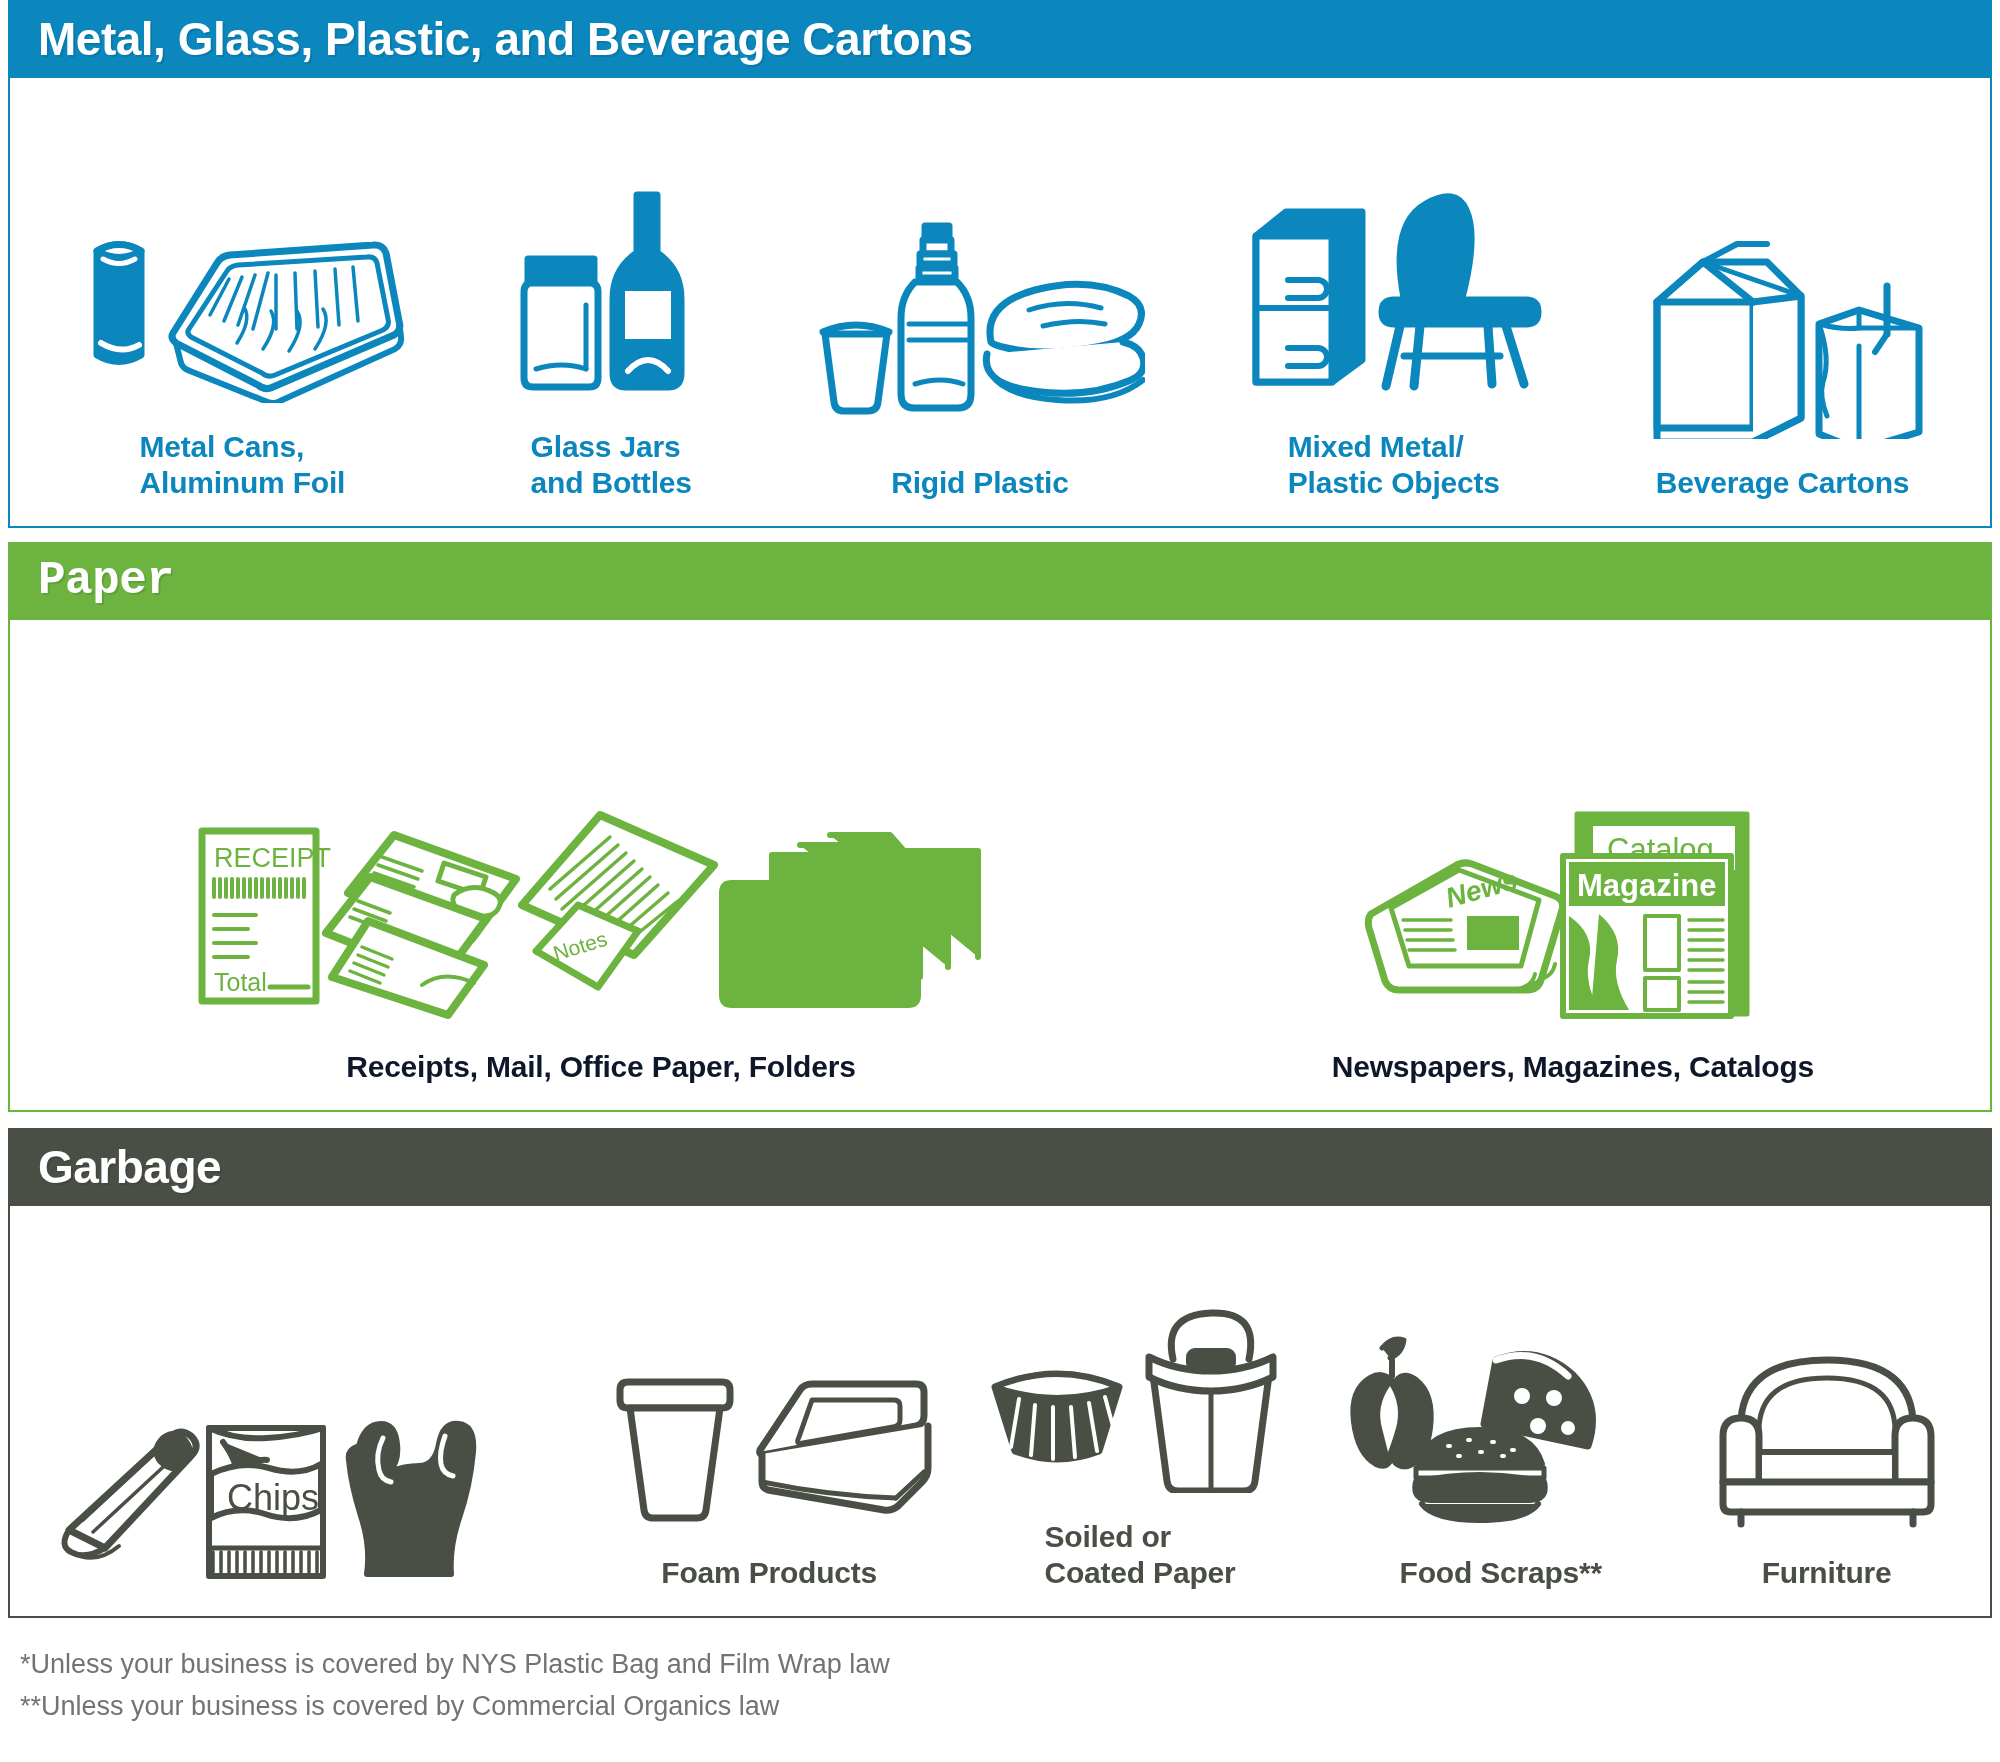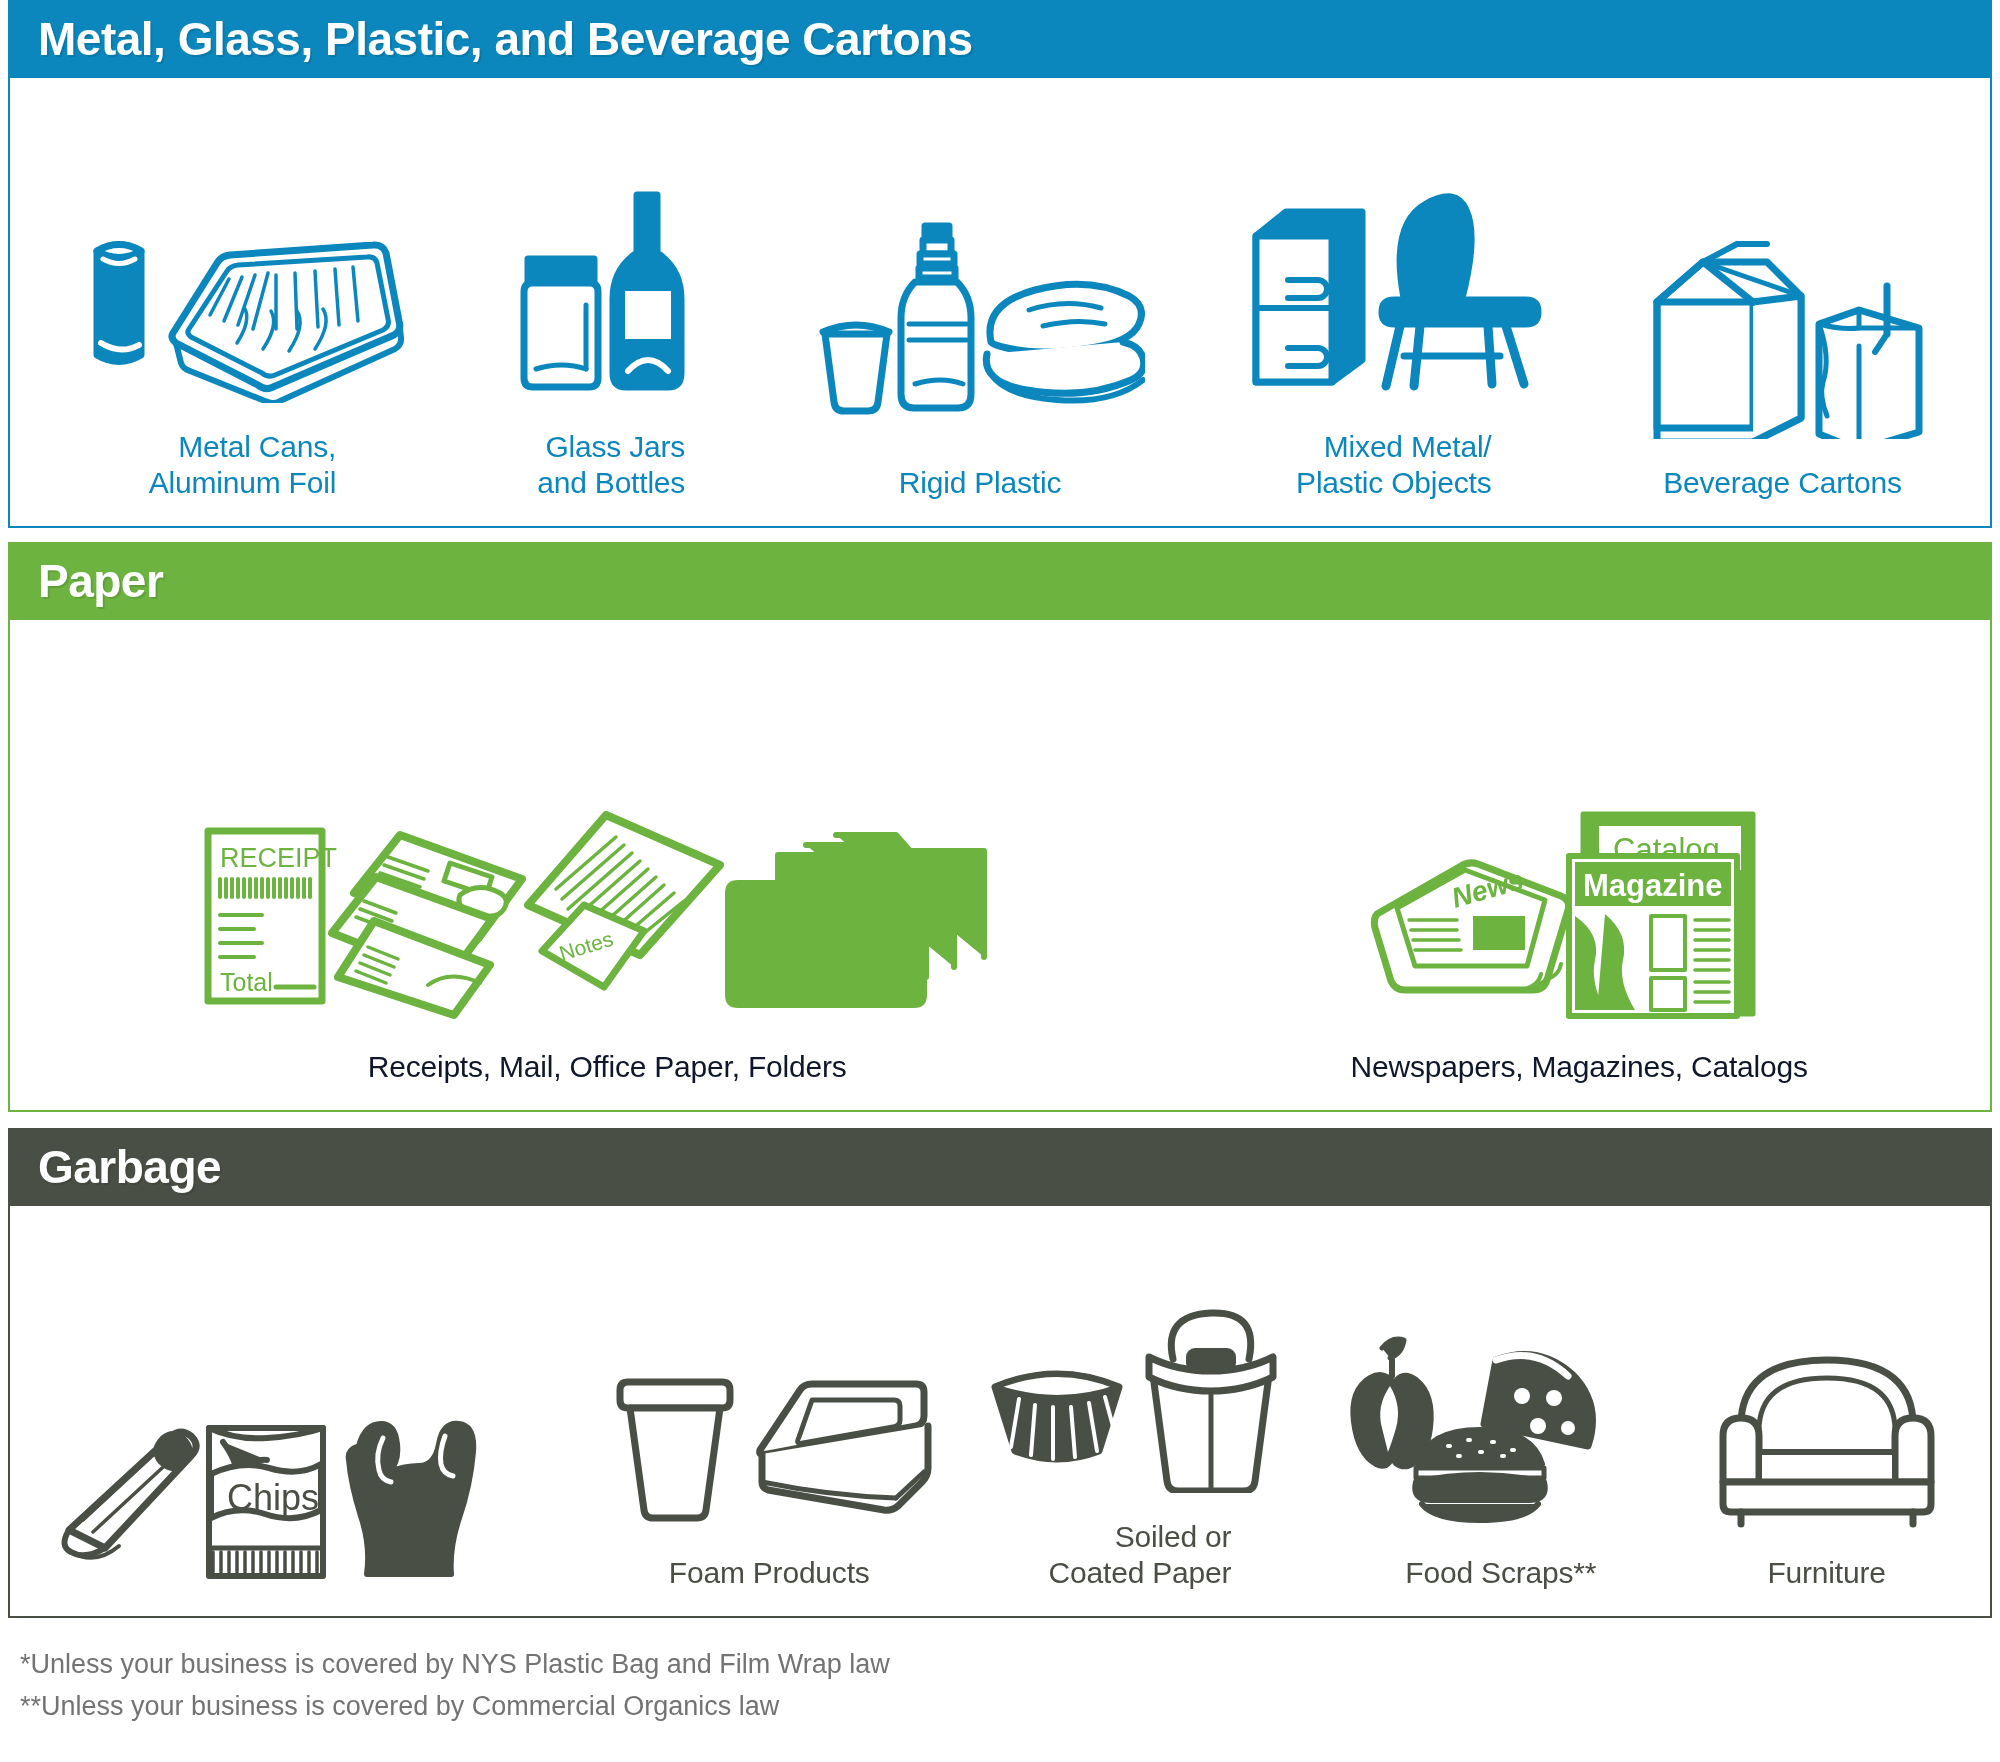--- a/index.html
+++ b/index.html
@@ -18,21 +18,21 @@
     padding-left: 30px;
   }
   .band-title {
     color: #ffffff;
     font-size: 46px;
     font-weight: bold;
     letter-spacing: -0.5px;
     text-shadow: 2px 2px 0 rgba(0,0,0,0.10);
   }
   .band-blue  { background: #0b87bd; }
-  .band-green { background: #6cb33f; }
+  .band-green { background: #6cb33f; font-family: Liberation Mono, monospace; }
   .band-gray  { background: #4a4f45; }
 
   .panel {
     border-style: solid;
     border-width: 0 2px 2px 2px;
     background: #fff;
     display: flex;
     align-items: flex-end;
     justify-content: space-around;
     padding: 14px 18px 26px 18px;
@@ -50,22 +50,22 @@
   }
   .art {
     display: flex;
     align-items: flex-end;
     justify-content: center;
     flex: 1 1 auto;
   }
   .art svg { display: block; }
   .caption {
     font-size: 30px;
-    font-weight: normal;
-    text-align: right;
+    font-weight: bold;
+    text-align: left;
     line-height: 1.18;
     white-space: pre-line;
     letter-spacing: -0.2px;
   }
   .cap-blue  { color: #0b87bd; margin-top: 26px; }
   .cap-green { color: #0f172a; margin-top: 20px; }
   .cap-gray  { color: #4a4f45; margin-top: 26px; }
 
   .gap-sm { height: 14px; }
   .gap-md { height: 16px; }

